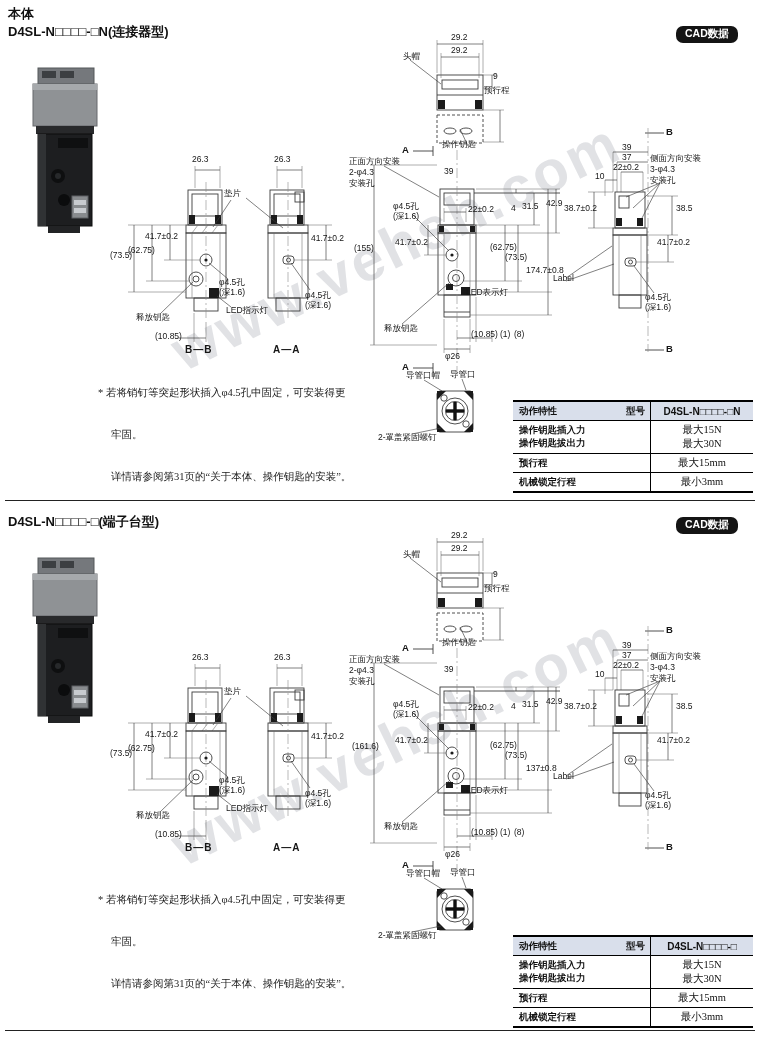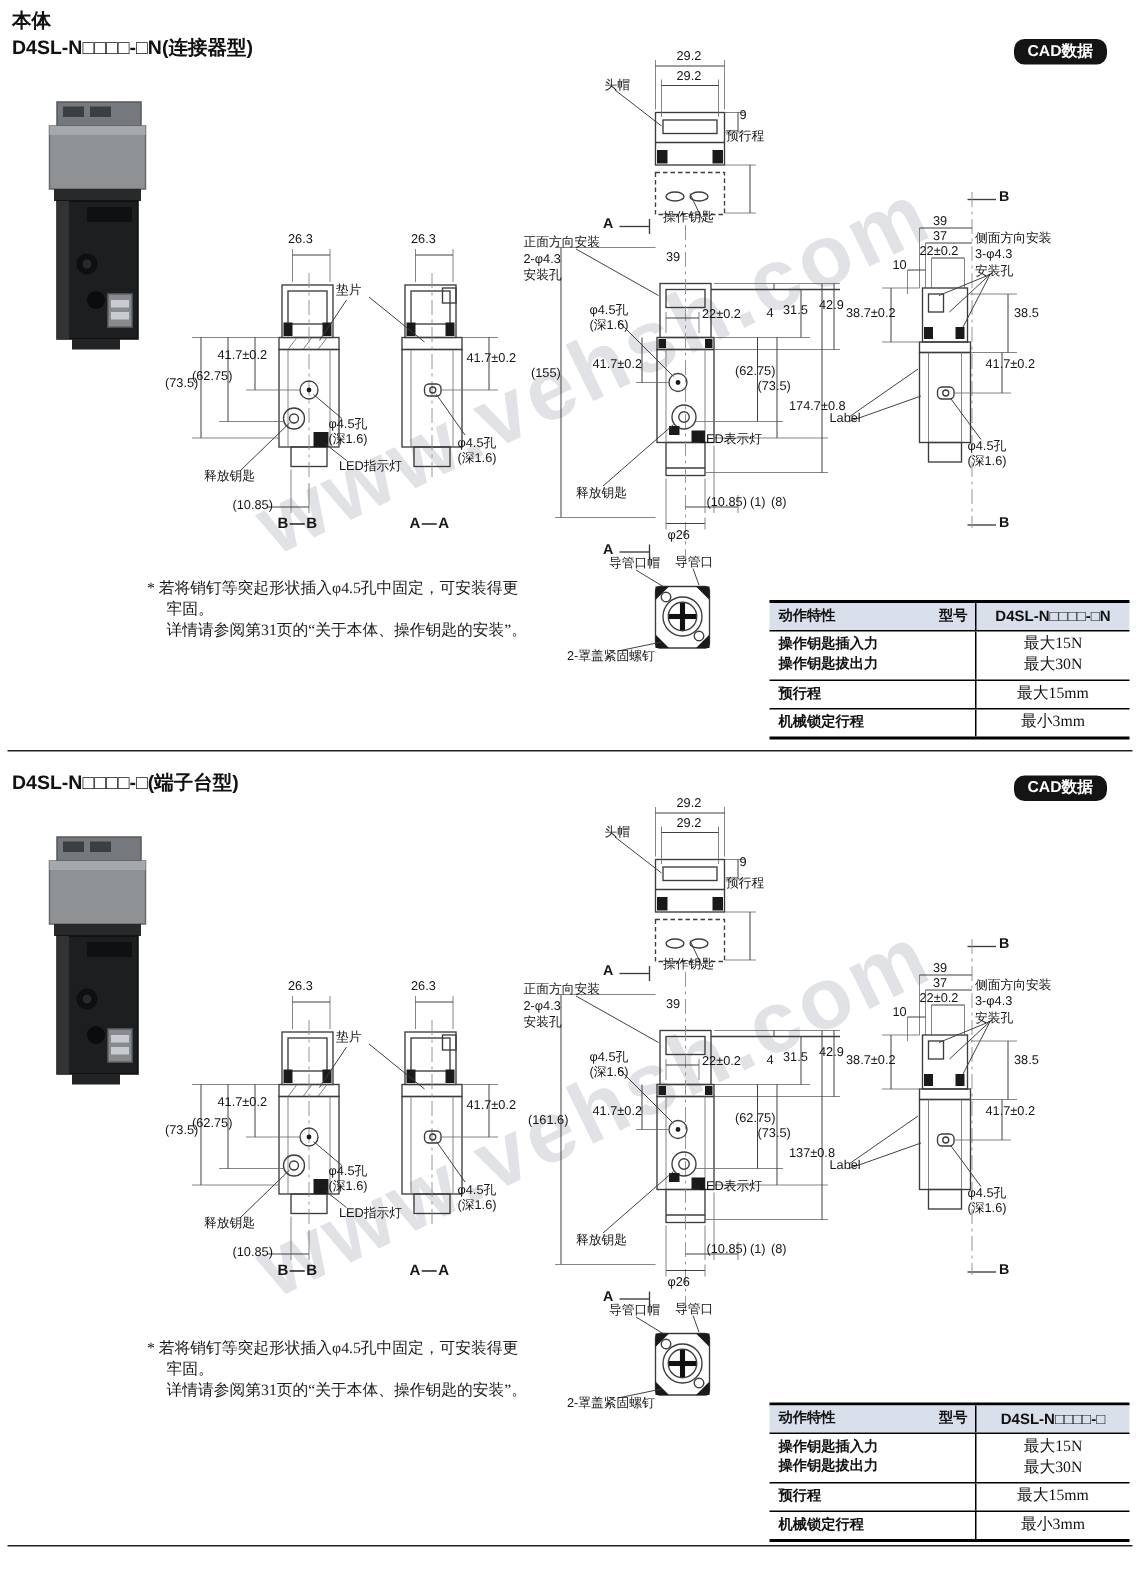--- a/index.html
+++ b/index.html
@@ -16,21 +16,21 @@
   svg .blk{fill:#1a1a1a;stroke:none;}
   svg .thk{stroke:#111;stroke-width:3.4;fill:none;}
   .lbl{position:absolute;z-index:2;font-size:8.5px;line-height:1.15;white-space:nowrap;color:#161616;}
   .mk{font-weight:bold;font-size:9.5px;}
   .cap{font-size:10px;letter-spacing:1px;font-weight:bold;}
   .h0{position:absolute;z-index:2;font-size:13px;font-weight:bold;}
   .h1{position:absolute;z-index:2;font-size:13px;font-weight:bold;}
   .badge{position:absolute;z-index:2;background:#141414;color:#fff;font-size:10.5px;font-weight:bold;
          border-radius:7px;padding:1px 9px 2px;}
   .note{position:absolute;z-index:2;font-family:"Liberation Serif","DejaVu Serif",serif;font-size:10.5px;color:#1a1a1a;line-height:1.32;}
-  .note .ind{margin-left:13px;}
+  .note .ind{margin-left:13px;margin-top:28px;}
   .rule{position:absolute;z-index:2;left:5px;width:750px;border-top:1.6px solid #222;}
   .spec-table{position:absolute;z-index:2;width:240px;border-top:2.2px solid #000;border-bottom:2.2px solid #000;}
   .spec-table .tr{display:flex;border-top:1px solid #000;}
   .spec-table .tr:first-child{border-top:none;}
   .spec-table .th{background:#d9dfeb;}
   .td-l{width:126px;padding:3px 5px 3px 6px;font-size:9.5px;font-weight:bold;line-height:1.3;}
   .td-r{flex:1;border-left:1.6px solid #000;display:flex;flex-direction:column;justify-content:center;
         text-align:center;font-family:"Liberation Serif","DejaVu Serif",serif;font-size:10.5px;line-height:1.3;padding:2px 0;}
   .th .td-l{display:flex;justify-content:space-between;align-items:center;}
   .th .td-r{font-family:"Liberation Sans",sans-serif;font-weight:bold;font-size:10px;}

